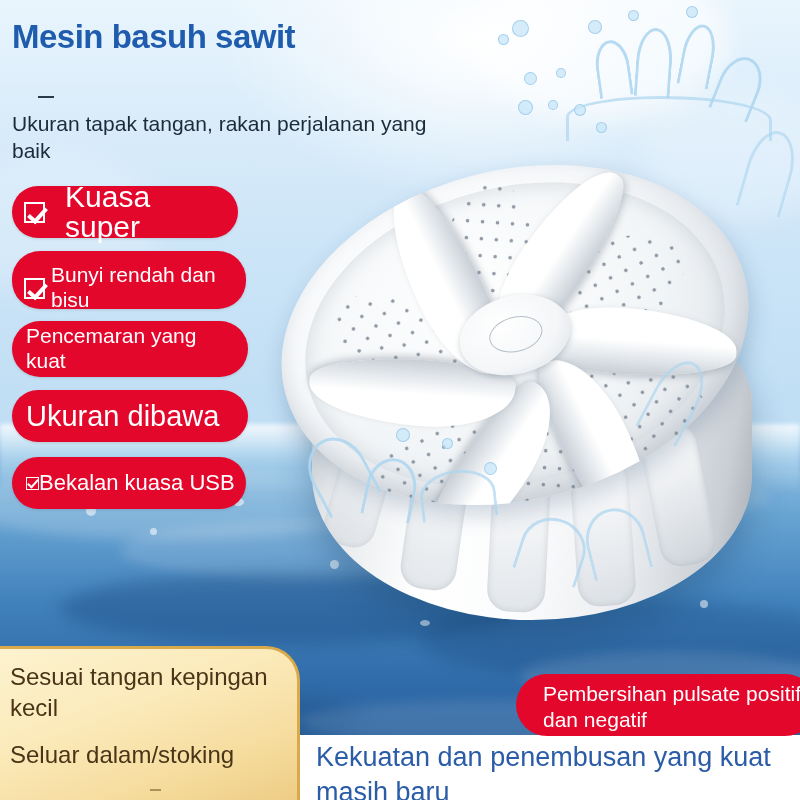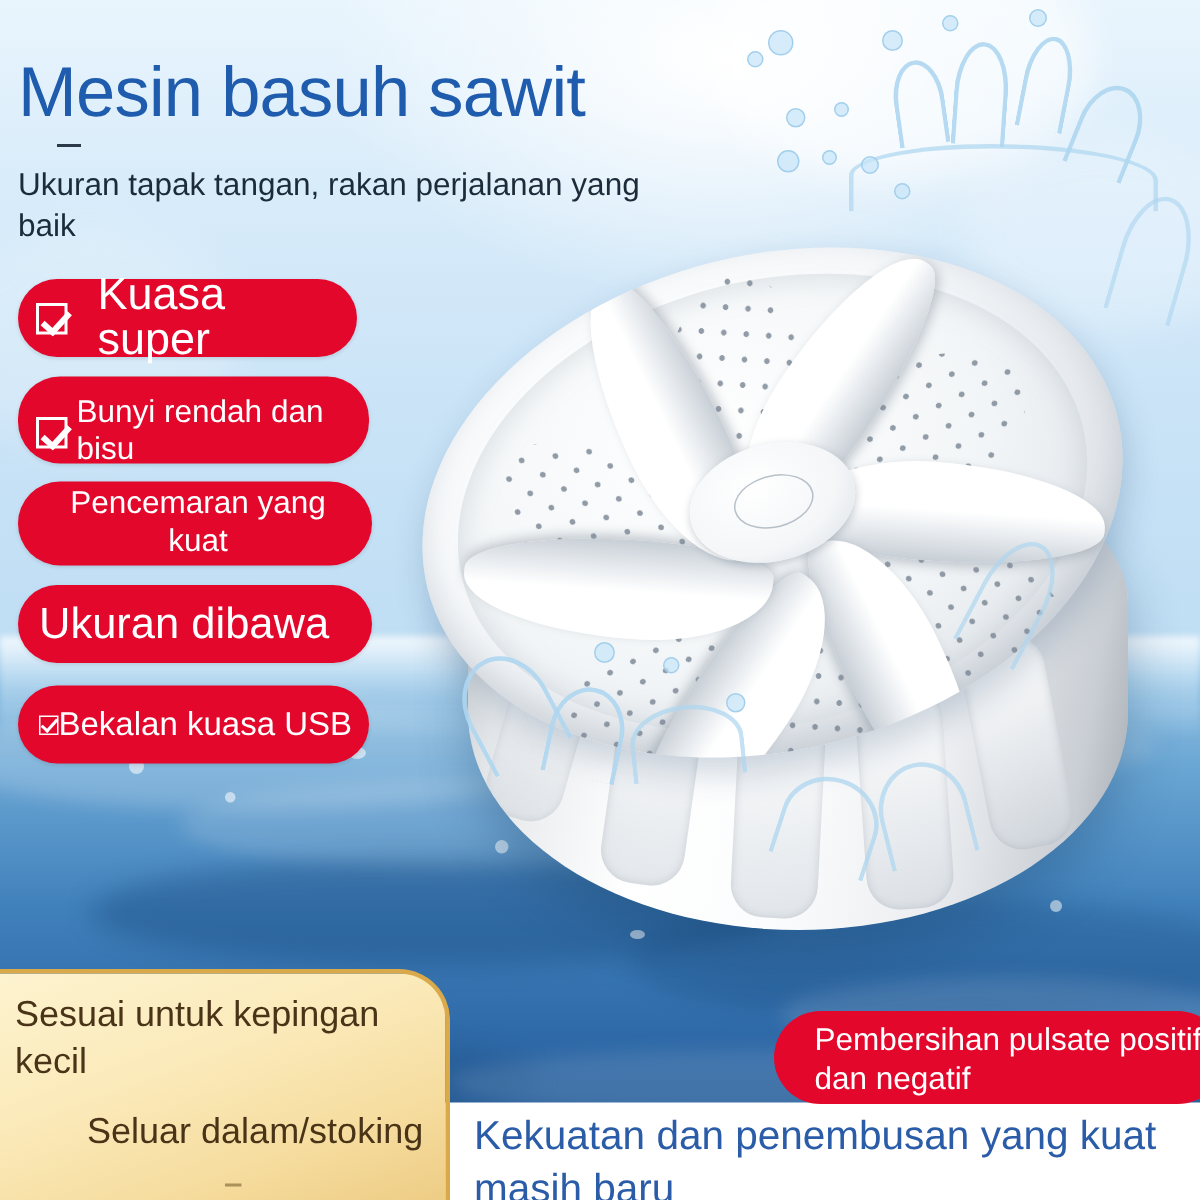--- a/index.html
+++ b/index.html
@@ -29,22 +29,22 @@
     filter:blur(2px);
   }
   
   .wv{position:absolute;border-radius:50%;background:rgba(255,255,255,0.30);filter:blur(6px);}
   .wv2{position:absolute;border-radius:50%;background:rgba(16,60,110,0.30);filter:blur(8px);}
   .sbub{position:absolute;border-radius:50%;background:rgba(255,255,255,0.55);filter:blur(0.4px);}
   .cloudblob{position:absolute;border-radius:50%;background:rgba(255,255,255,0.55);filter:blur(12px);}
 
   
   .title{
-    position:absolute;left:12px;top:37px;
-    font-size:47px;line-height:1.02;font-weight:400;
+    position:absolute;left:12px;top:20px;
+    font-size:33px;line-height:1.02;font-weight:700;
     color:#1f5cad;letter-spacing:-0.5px;white-space:nowrap;
   }
   .title-dash{
     position:absolute;left:38px;top:96px;width:16px;height:2px;background:#2a3a48;
   }
   .subtitle{
     position:absolute;left:12px;top:110px;width:452px;
     font-size:21px;line-height:1.30;color:#1b2b39;
   }
 
@@ -69,37 +69,37 @@
   .ck-lg::after{left:6px;top:0px;width:7px;height:15px;border-width:0 4px 4px 0;}
   
   .ck-sm{width:13px;height:13px;border-width:1.5px;}
   .ck-sm::after{left:3px;top:-1px;width:4px;height:9px;border-width:0 2.5px 2.5px 0;}
 
   #badge0{left:12px;top:186px;width:226px;height:52px;padding:0 10px 0 12px;}
   #badge0 .btxt{font-size:30px;line-height:1;margin-left:20px;}
   #badge1{left:12px;top:251px;width:234px;height:58px;padding:16px 10px 0 12px;}
   #badge1 .btxt{font-size:21px;line-height:1.18;}
   #badge2{left:12px;top:321px;width:236px;height:56px;padding:0 10px 0 14px;}
-  #badge2 .btxt{font-size:21px;line-height:1.18;text-align:center;}
+  #badge2 .btxt{font-size:21px;line-height:1.18;}
   #badge3{left:12px;top:390px;width:236px;height:52px;padding:0 10px 0 14px;}
   #badge3 .btxt{font-size:29px;line-height:1;}
   #badge4{left:12px;top:457px;width:234px;height:52px;padding:0 10px 0 14px;}
   #badge4 .btxt{font-size:22px;line-height:1;}
 
   
   .gold-panel{
     position:absolute;left:0;top:646px;width:300px;height:154px;
     border-top-right-radius:34px;
     border-top:3px solid #d9a94a;border-right:3px solid #d9a94a;
     box-sizing:border-box;
     background:linear-gradient(160deg,#fdf3cf 0%,#fbeaba 40%,#f6dda0 72%,#eecd85 100%);
     color:#4a3418;
   }
   .gold-l1{position:absolute;left:10px;top:12px;width:276px;font-size:24px;line-height:1.30;}
-  .gold-l2{position:absolute;left:10px;top:90px;width:280px;font-size:24px;line-height:1.30;margin-left:48px;}
+  .gold-l2{position:absolute;left:10px;top:90px;width:280px;font-size:24px;line-height:1.30;}
   .gold-dash{position:absolute;left:150px;top:140px;width:11px;height:2px;background:#8a7440;opacity:.7;}
 
   
   .white-band{
     position:absolute;left:0;top:735px;width:800px;height:65px;background:#ffffff;
   }
   .blue-bottom{
     position:absolute;left:316px;top:740px;width:478px;
     font-size:27px;line-height:1.30;color:#2b5ca8;
   }
@@ -314,21 +314,21 @@
   </div>
 
   <div class="badge" id="badge4">
     <span class="ck ck-sm"></span>
     <span class="btxt">Bekalan kuasa USB</span>
   </div>
 
   <div class="white-band"></div>
 
   <div class="gold-panel">
-    <div class="gold-l1">Sesuai untuk kepingan kecil</div>
+    <div class="gold-l1">Sesuai tangan kepingan kecil</div>
     <div class="gold-l2">Seluar dalam/stoking</div>
     <div class="gold-dash"></div>
   </div>
 
   <div class="red-pill">
     <span>Pembersihan pulsate positif dan negatif</span>
   </div>
 
   <div class="blue-bottom">Kekuatan dan penembusan yang kuat masih baru</div>
 

